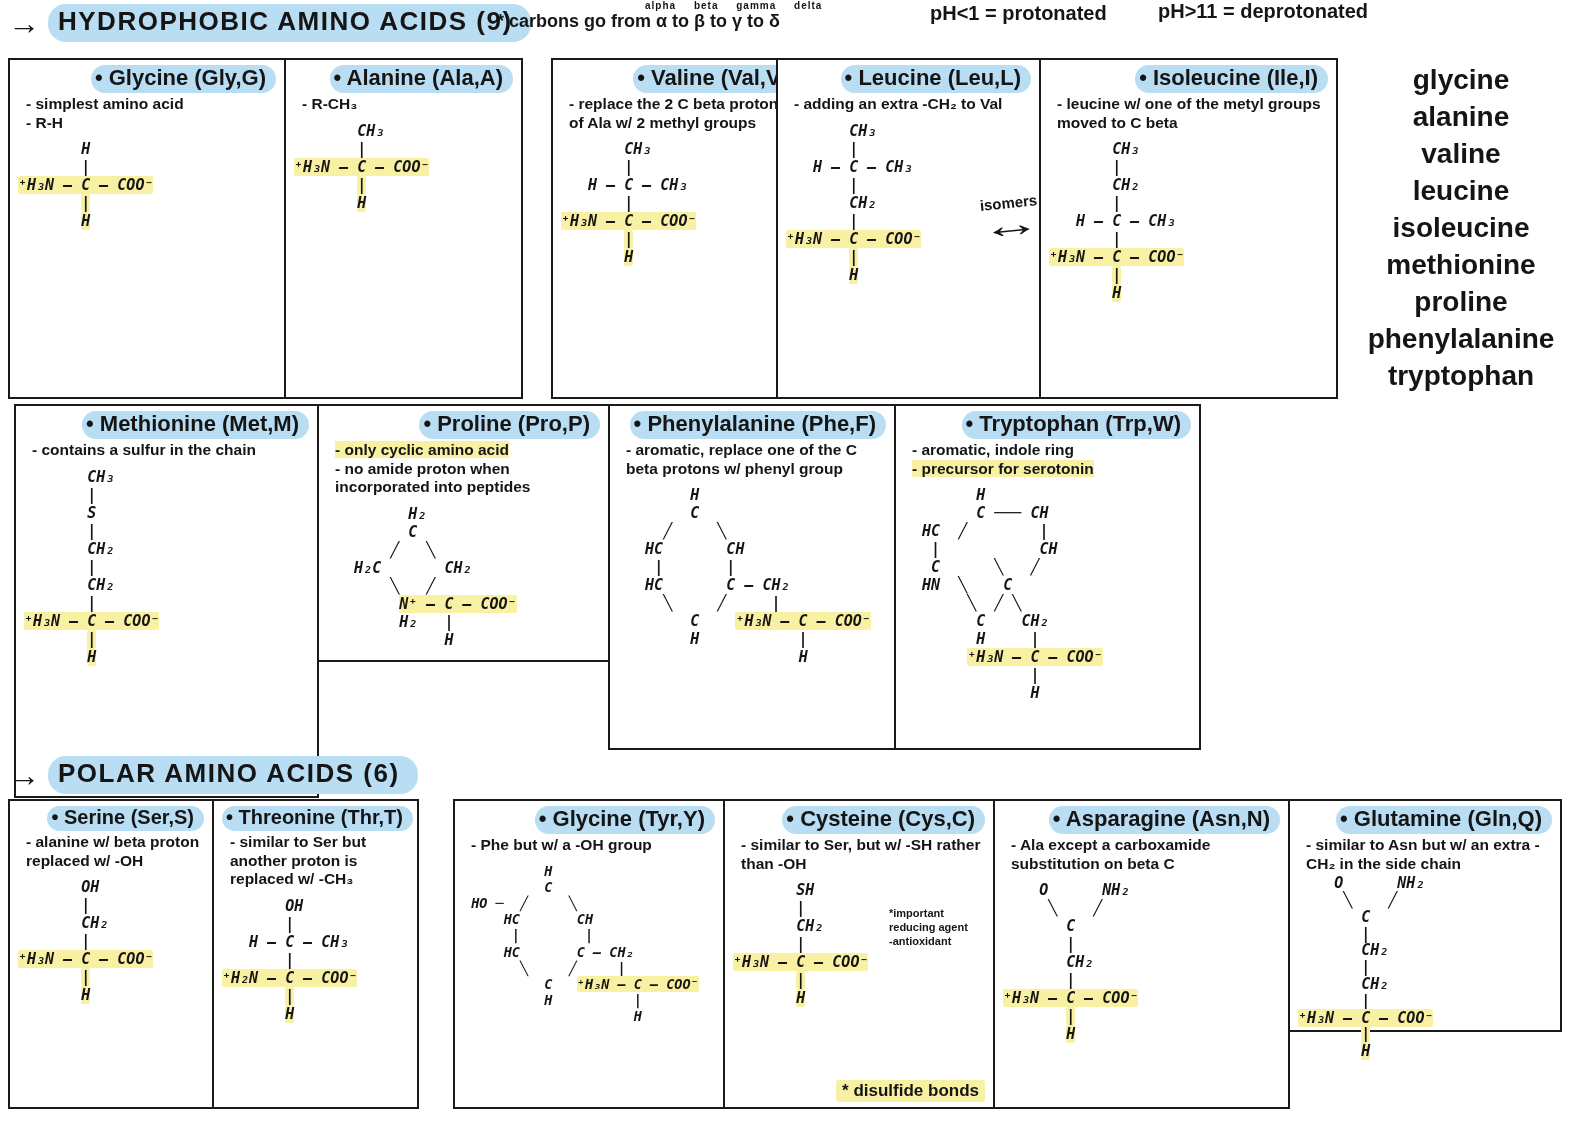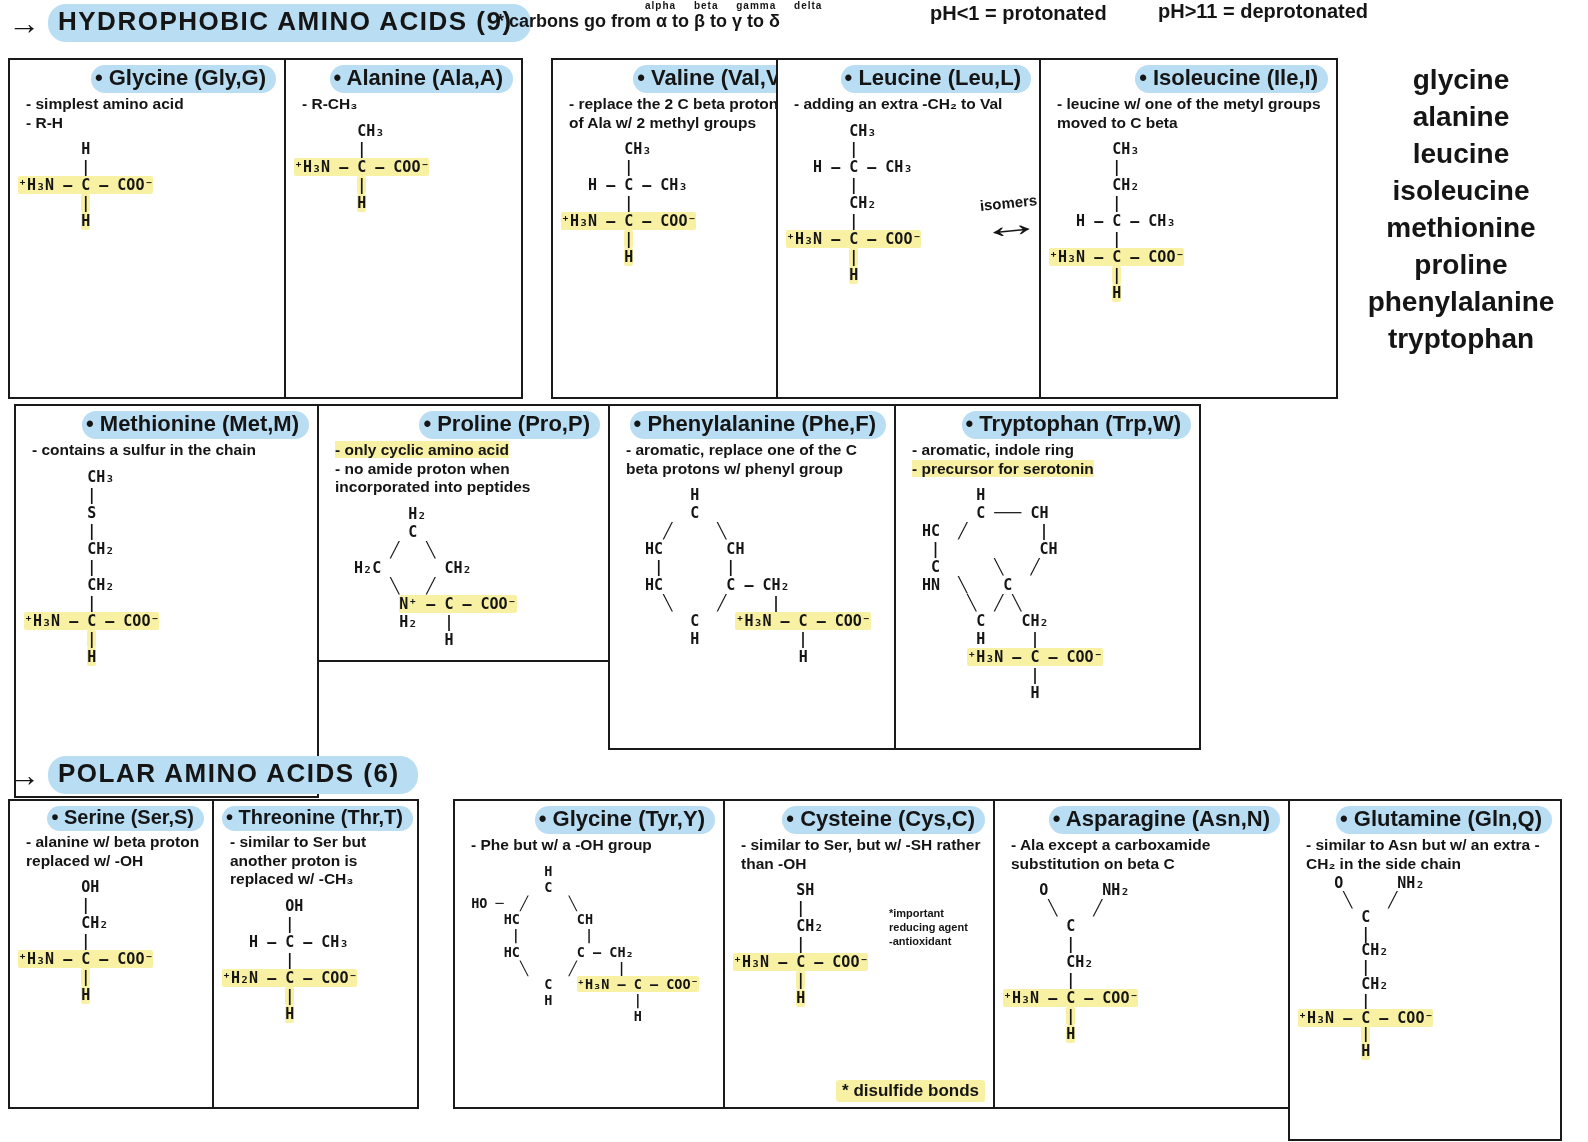--- a/index.html
+++ b/index.html
@@ -29,21 +29,21 @@
     position:absolute;border:2.5px solid #1a1a1a;background:#fff;
     box-sizing:border-box;padding:5px 8px;
   }
   .card-title{font-size:22px;font-weight:700;white-space:nowrap;text-align:right;}
   .pill{background:var(--blue);border-radius:14px;padding:0 10px 3px 4px;}
   .notes{margin:4px 0 2px 8px;font-size:15.5px;font-weight:600;line-height:1.2;}
   .notes .ln{white-space:normal;}
   .notes .hl{background:var(--yellow);margin-top:24px;}
   .struct{
     font-family:"DejaVu Sans Mono",monospace;font-size:15px;font-weight:700;
-    line-height:1.2;margin-top:8px;
+    line-height:1.2;margin-top:8px;font-style:italic;
   }
   .struct .ln{white-space:pre;}
   .struct .hl{background:var(--yellow);border-radius:2px;}
   .struct-sm{font-size:13.5px;}
   
   .side-list{
     position:absolute;left:1356px;top:62px;width:210px;text-align:center;
     font-size:28px;font-weight:600;line-height:1.32;
   }
   
@@ -152,20 +152,21 @@
         <div class="ln"><span>       </span><span>|</span></div>
         <div class="ln"><span class="hl">⁺H₃N — C — COO⁻</span></div>
         <div class="ln"><span>       </span><span class="hl">|</span></div>
         <div class="ln"><span>       </span><span class="hl">H</span></div>
       </div>
   </div>
 
   <div class="side-list">
       <div class="ln"><span>glycine</span></div>
       <div class="ln"><span>alanine</span></div>
+      <div class="ln"><span>valine</span></div>
       <div class="ln"><span>leucine</span></div>
       <div class="ln"><span>isoleucine</span></div>
       <div class="ln"><span>methionine</span></div>
       <div class="ln"><span>proline</span></div>
       <div class="ln"><span>phenylalanine</span></div>
       <div class="ln"><span>tryptophan</span></div>
     </div>
 
   <div class="isomers">
     <div class="lbl">isomers</div>
@@ -340,21 +341,21 @@
         <div class="ln"><span>       </span><span>C</span></div>
         <div class="ln"><span>       </span><span>|</span></div>
         <div class="ln"><span>       </span><span>CH₂</span></div>
         <div class="ln"><span>       </span><span>|</span></div>
         <div class="ln"><span class="hl">⁺H₃N — C — COO⁻</span></div>
         <div class="ln"><span>       </span><span class="hl">|</span></div>
         <div class="ln"><span>       </span><span class="hl">H</span></div>
       </div>
   </div>
 
-  <div class="card" style="left:1288px;top:799px;width:274px;height:342px">
+  <div class="card" style="left:1288px;top:799px;width:274px;height:233px">
     <div class="card-title"><span class="pill">• Glutamine (Gln,Q)</span></div>
     <div class="notes">
         <div class="ln"><span>- similar to Asn but w/ an extra -CH₂ in the side chain</span></div>
       </div>
     <div class="struct" style="margin-top:2px;line-height:1.12">
         <div class="ln"><span>    </span><span>O      NH₂</span></div>
         <div class="ln"><span>     </span><span>╲    ╱</span></div>
         <div class="ln"><span>       </span><span>C</span></div>
         <div class="ln"><span>       </span><span>|</span></div>
         <div class="ln"><span>       </span><span>CH₂</span></div>

